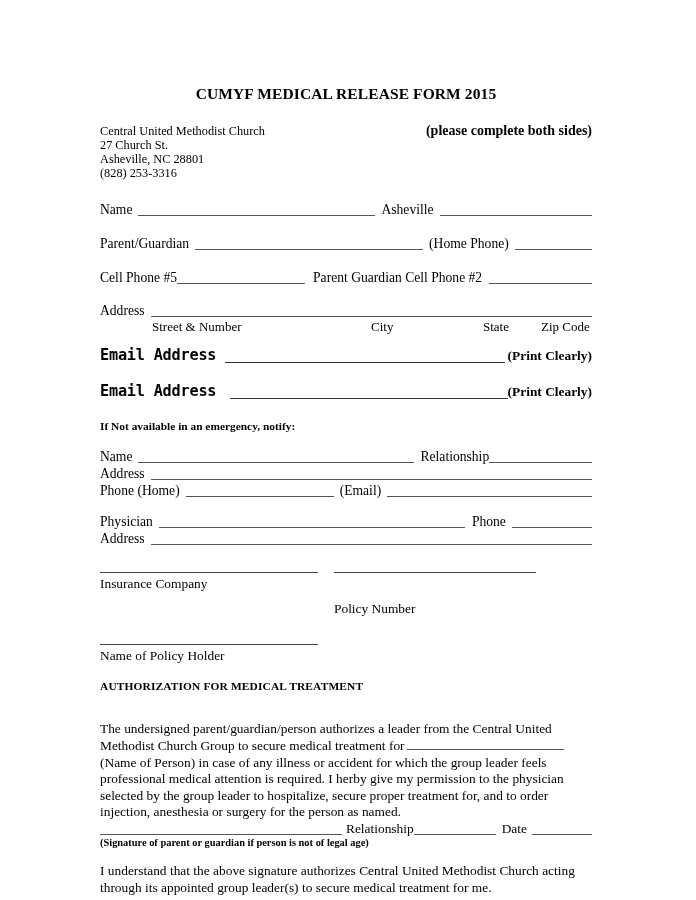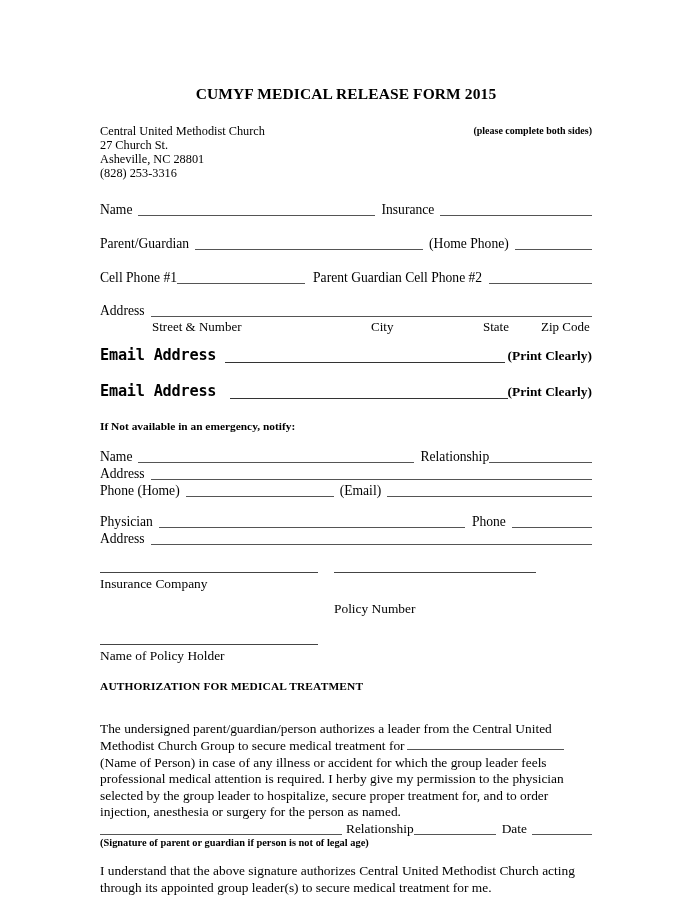--- a/index.html
+++ b/index.html
@@ -39,21 +39,21 @@
     position: relative;
     font-size: 12.3px;
     line-height: 14.2px;
   }
   .hdr .addr div { white-space: pre; }
   .hdr .note {
     position: absolute;
     right: 0;
     top: 0;
     font-weight: bold;
-    font-size: 10px;
+    font-size: 14px;
   }
 
   
   .row {
     display: flex;
     align-items: baseline;
     font-size: 13.6px;
     line-height: 15px;
     white-space: nowrap;
     text-align: right;
@@ -190,33 +190,33 @@
       <div>27 Church St.</div>
       <div>Asheville, NC 28801</div>
       <div>(828) 253-3316</div>
     </div>
     <div class="note">(please complete both sides)</div>
   </div>
 
   <div class="row mt22">
     <span class="lbl">Name</span>
     <span class="ln" style="width:237px;margin-left:6px;"></span>
-    <span class="lbl" style="margin-left:6px;">Insurance</span>
+    <span class="lbl" style="margin-left:6px;">Asheville</span>
     <span class="ln grow" style="margin-left:6px;"></span>
   </div>
 
   <div class="row mt19">
     <span class="lbl">Parent/Guardian</span>
     <span class="ln" style="width:228px;margin-left:6px;"></span>
     <span class="lbl" style="margin-left:6px;">(Home Phone)</span>
     <span class="ln grow" style="margin-left:6px;"></span>
   </div>
 
   <div class="row mt19">
-    <span class="lbl">Cell Phone #1</span>
+    <span class="lbl">Cell Phone #5</span>
     <span class="ln" style="width:128px;"></span>
     <span class="lbl" style="margin-left:8px;">Parent Guardian Cell Phone #2</span>
     <span class="ln grow" style="margin-left:7px;"></span>
   </div>
 
   <div class="row mt18">
     <span class="lbl">Address</span>
     <span class="ln grow" style="margin-left:6px;"></span>
   </div>
   <div class="sublabels">

